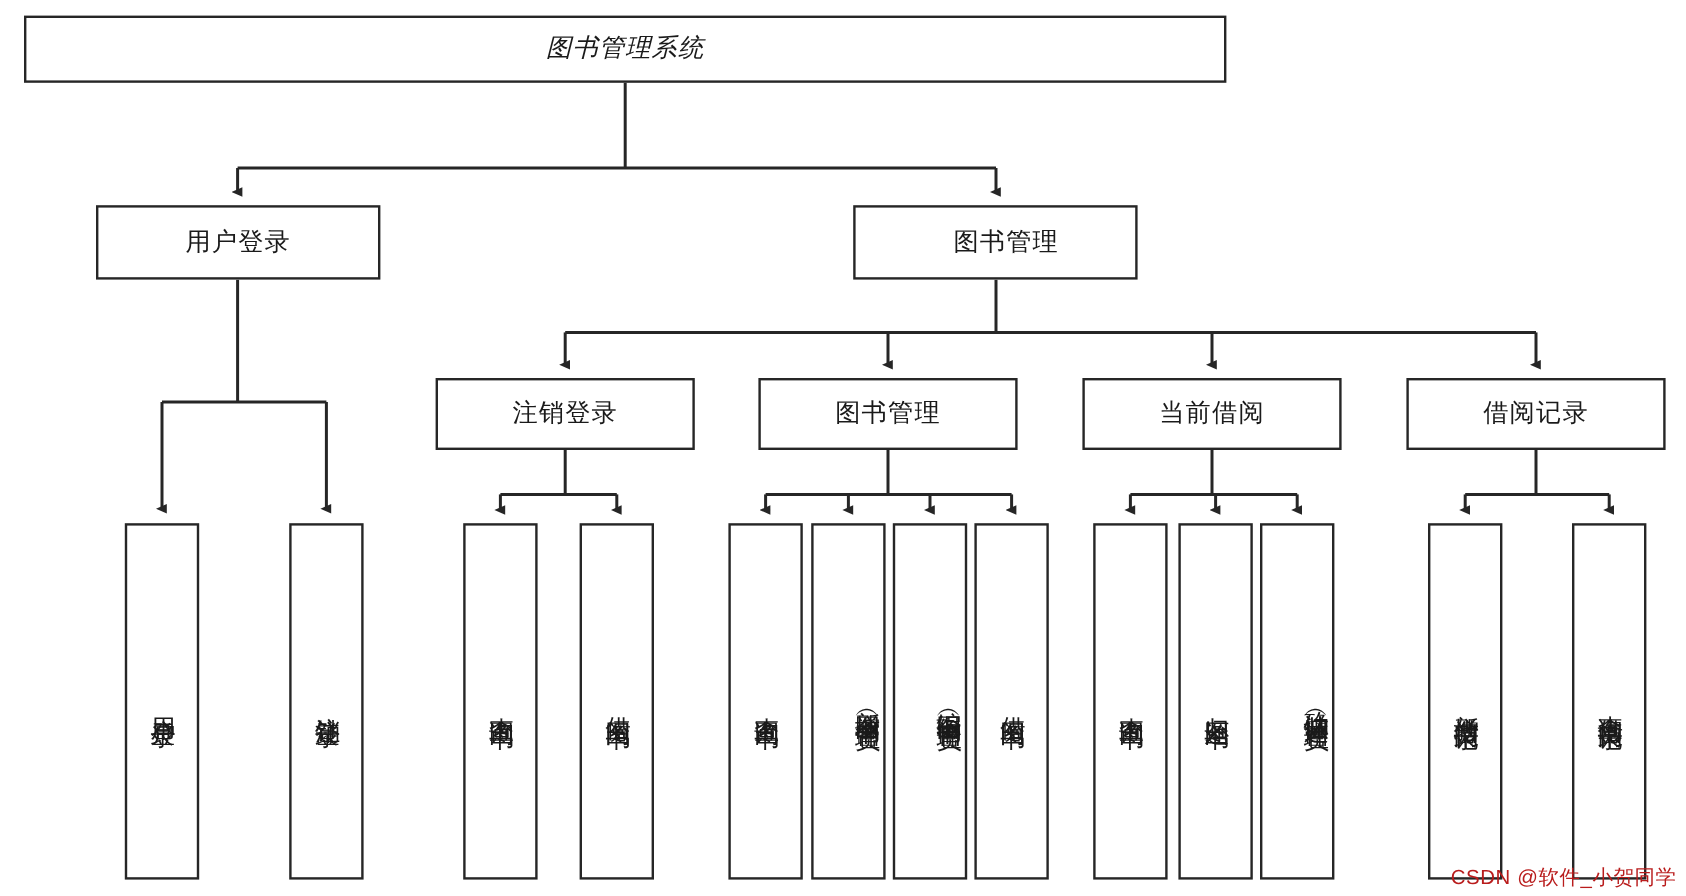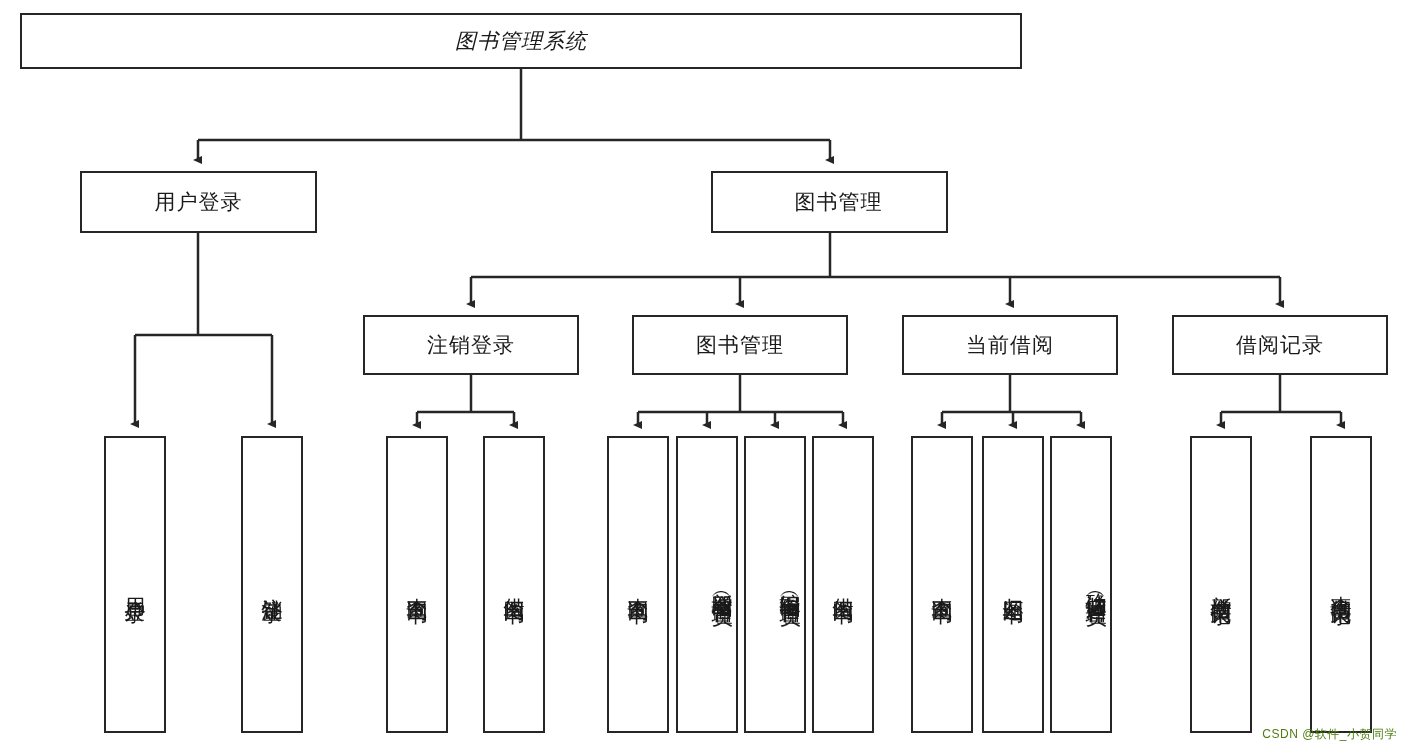--- a/index.html
+++ b/index.html
@@ -54,22 +54,22 @@
     left: 0;
     top: 0;
     width: 1405px;
     height: 747px;
     pointer-events: none;
   }
   .watermark {
     position: absolute;
     right: 8px;
     bottom: 4px;
-    font-size: 12px;
-    color: #4d7c0f;
+    font-size: 17px;
+    color: #b91c1c;
     letter-spacing: 0.5px;
     white-space: nowrap;
   }
 </style>
 </head>
 <body>
 
 <div id="canvas">
 
   <svg class="edges" viewBox="0 0 1405 747">

